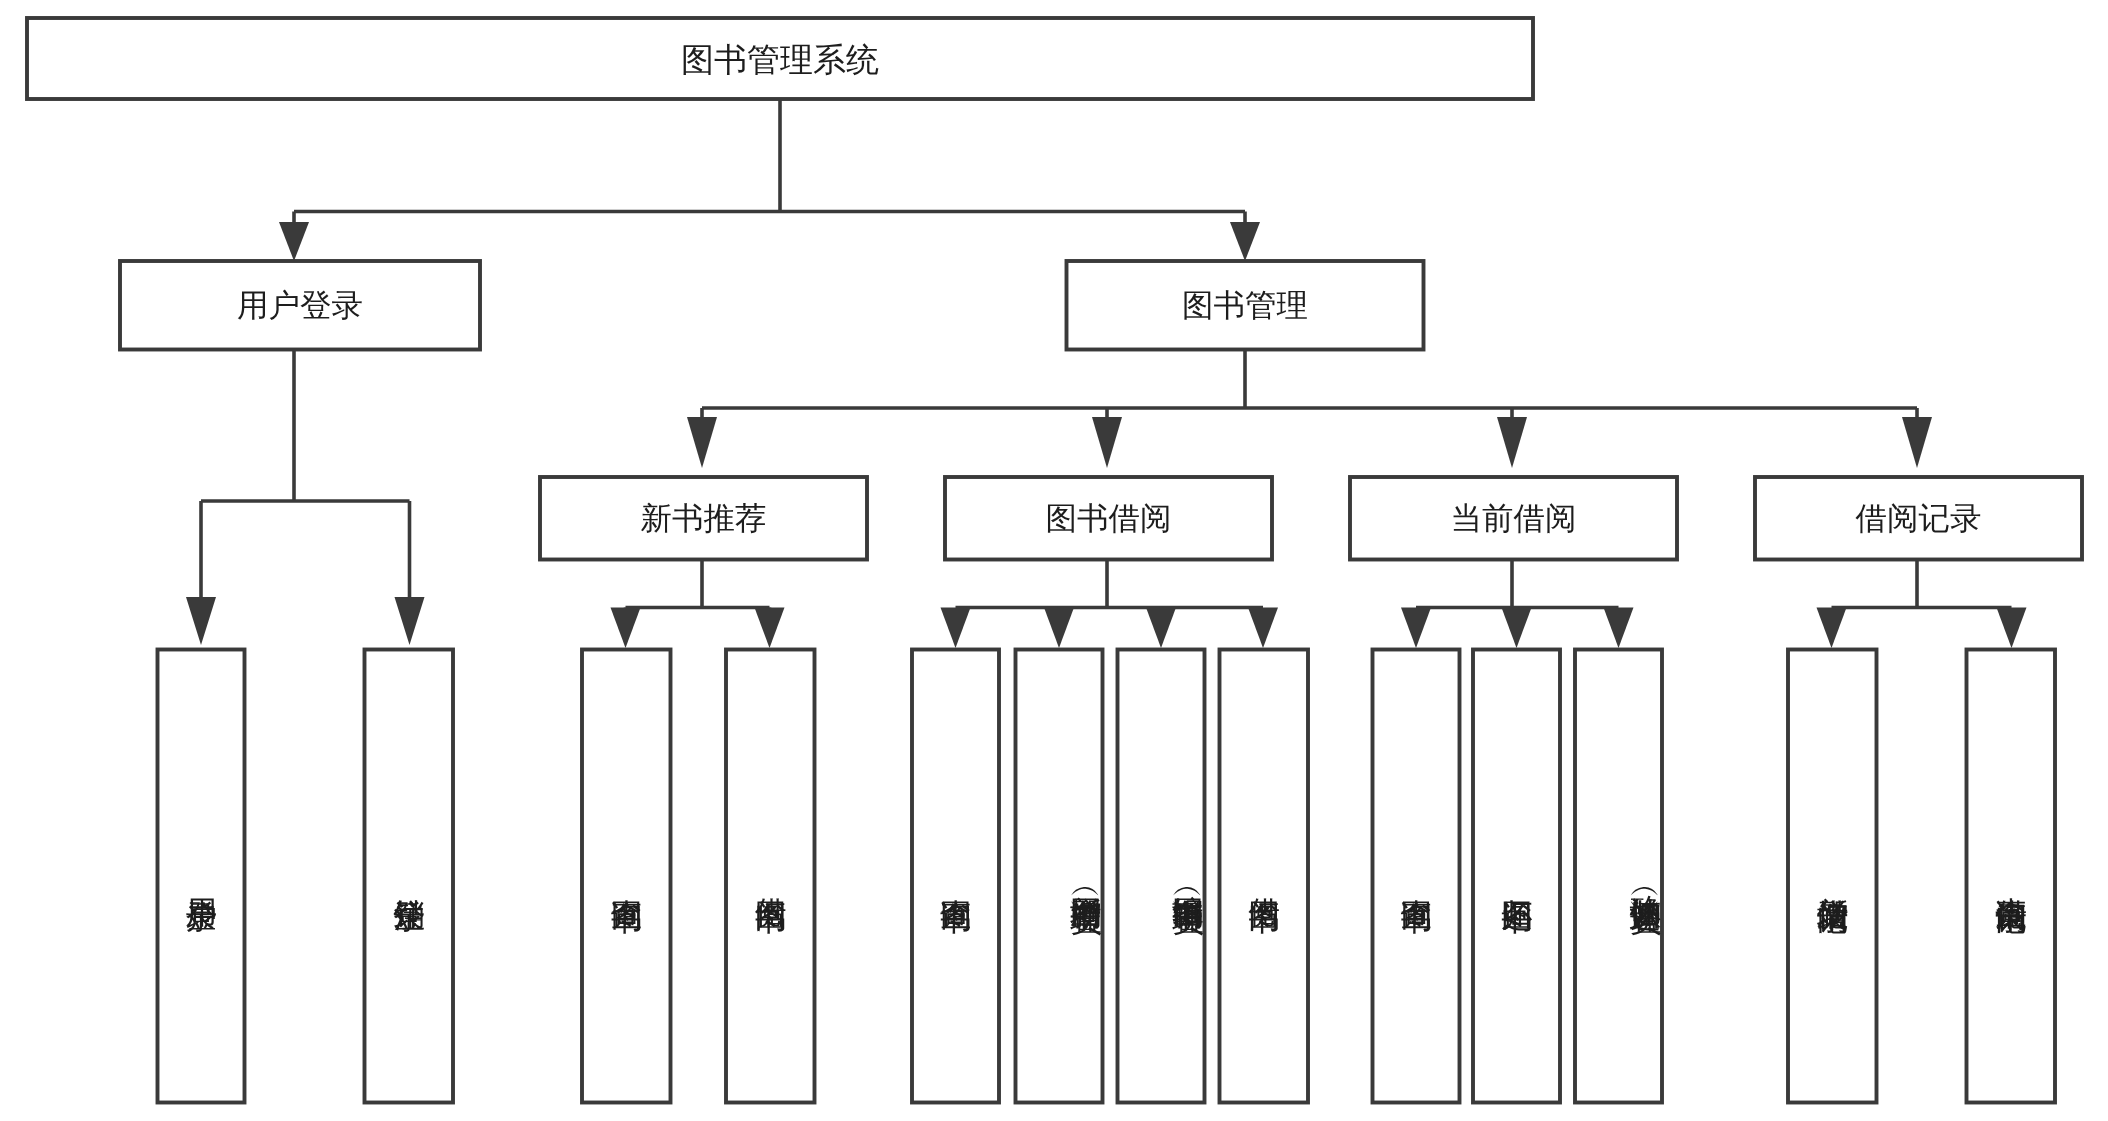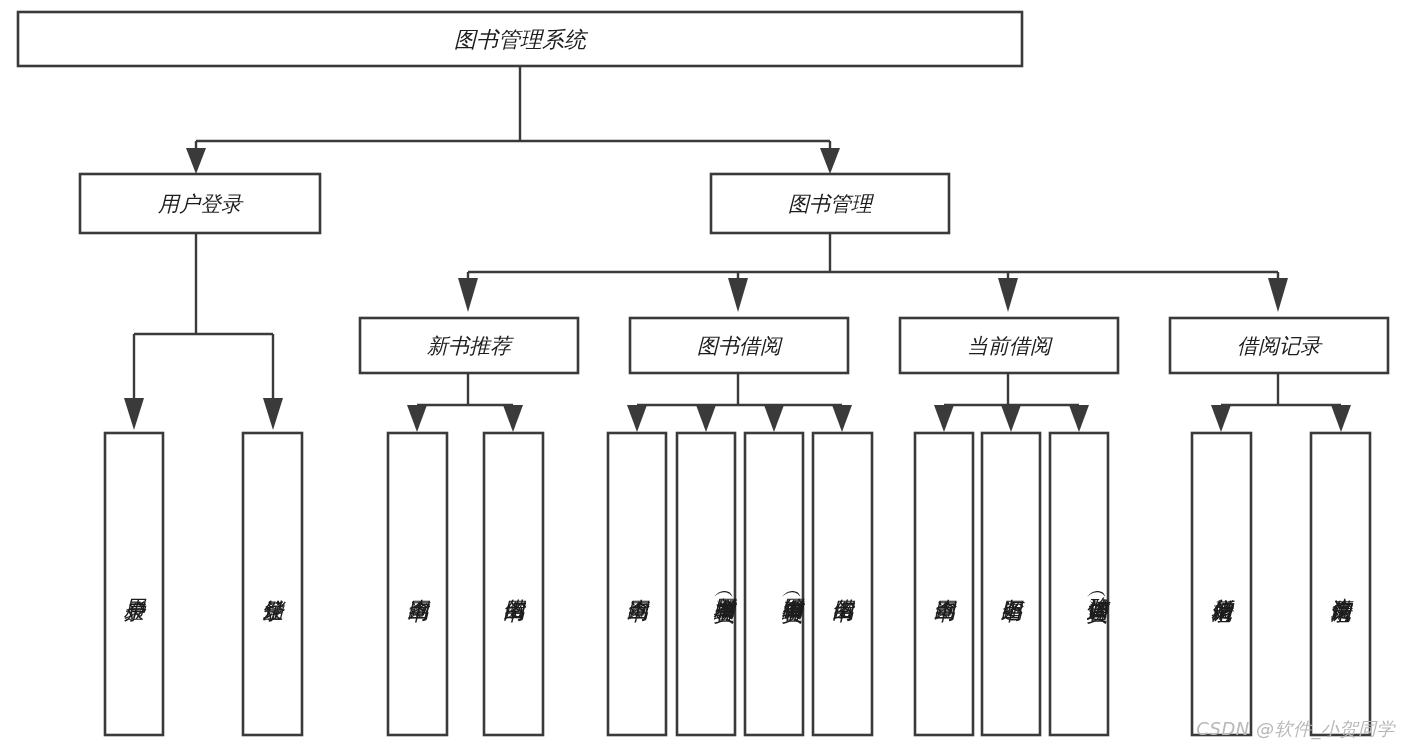--- a/index.html
+++ b/index.html
@@ -13,21 +13,20 @@
     overflow: hidden;
     font-family: "DejaVu Sans", "Liberation Sans", sans-serif;
     position: relative;
   }
   #diagram-root {
     position: absolute;
     left: 0;
     top: 0;
     width: 1405px;
     height: 747px;
-    font-style: italic;
   }
   svg#flow {
     display: block;
     width: 1405px;
     height: 747px;
   }
   .node-box {
     fill: #ffffff;
     stroke: #3a3a3a;
     stroke-width: 2.6;
@@ -229,15 +228,14 @@
   <div class="vlabel" style="left:745px; top:433px; width:58px; height:302px; align-items:flex-start;">编辑图书（管理员）</div>
   <div class="vlabel" style="left:813px; top:433px; width:59px; height:302px;">借阅图书</div>
 
   <div class="vlabel" style="left:915px; top:433px; width:58px; height:302px;">查询图书</div>
   <div class="vlabel" style="left:982px; top:433px; width:58px; height:302px;">归还图书</div>
   <div class="vlabel" style="left:1050px; top:433px; width:58px; height:302px; align-items:flex-start;">确认归还（管理员）</div>
 
   <div class="vlabel" style="left:1192px; top:433px; width:59px; height:302px;">新增借阅记录</div>
   <div class="vlabel" style="left:1311px; top:433px; width:59px; height:302px;">查询借阅记录</div>
 
-  <div id="watermark">CSDN @软件_小贺同学</div>
 
 </div>
 
 </body></html>

